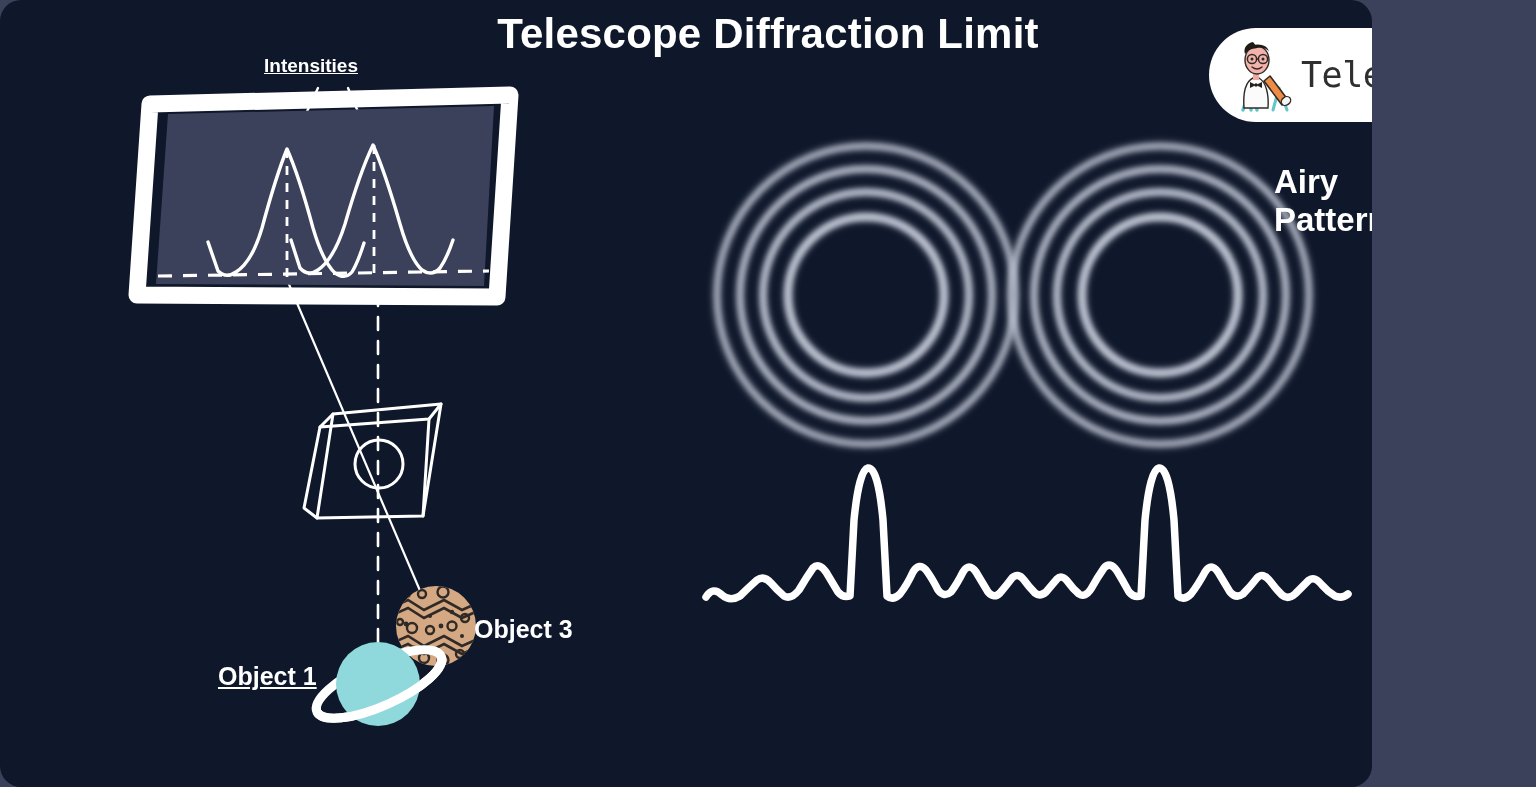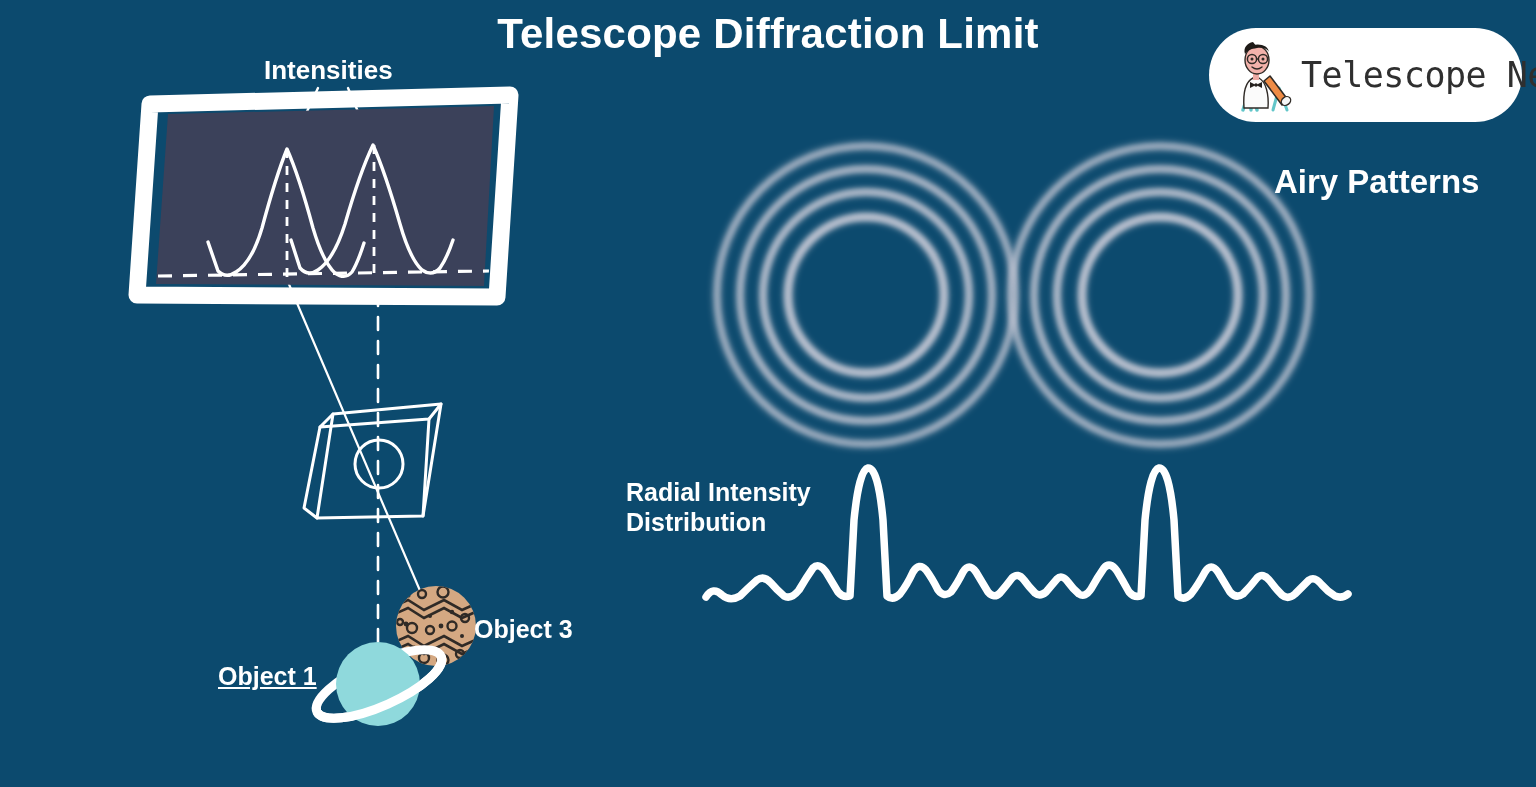--- a/index.html
+++ b/index.html
@@ -3,25 +3,26 @@
 <meta charset="utf-8">
 <title>Telescope Diffraction Limit</title>
 <style>
   html, body {
     margin: 0;
     padding: 0;
     background: #3b415a;
   }
   #stage {
     position: relative;
-    width: 1536px;
+    width: 1372px;
     height: 787px;
-    background: #0c4a6e;
+    background: #0f172a;
     overflow: hidden;
     font-family: "Liberation Sans", sans-serif;
+    border-radius: 21px;
   }
   #diagram-svg {
     position: absolute;
     left: 0;
     top: 0;
     width: 1536px;
     height: 787px;
   }
 
   
@@ -69,21 +70,21 @@
   }
 
   
   .lbl {
     position: absolute;
     color: #ffffff;
     font-weight: bold;
     z-index: 5;
     white-space: pre-line;
   }
-  .lbl-intensities { left: 264px; top: 55px; font-size: 26px; }
+  .lbl-intensities { left: 264px; top: 55px; font-size: 19px; text-decoration: underline; }
   .lbl-airy        { left: 1274px; top: 163px; font-size: 33px; }
   .lbl-radial      { left: 626px; top: 478px; font-size: 25px; line-height: 1.18; }
   .lbl-object1     { left: 218px; top: 662px; font-size: 25px; text-decoration: underline; }
   .lbl-object2     { left: 474px; top: 615px; font-size: 25px; }
 </style>
 </head>
 <body>
 
 <div id="stage">
 
@@ -303,18 +304,16 @@
                Q1288,600 1295,594
                Q1302,587 1309,580
                Q1315,576 1322,585
                Q1328,592 1335,596
                Q1342,599 1348,594" fill="none" stroke="#ffffff" stroke-width="7.5" stroke-linecap="round" stroke-linejoin="round"></path>
     </g>
   </svg>
 
   <div class="lbl lbl-intensities">Intensities</div>
   <div class="lbl lbl-airy">Airy Patterns</div>
-  <div class="lbl lbl-radial">Radial Intensity
-Distribution</div>
   <div class="lbl lbl-object1">Object 1</div>
   <div class="lbl lbl-object2">Object 3</div>
 
 </div>
 
 </body></html>

